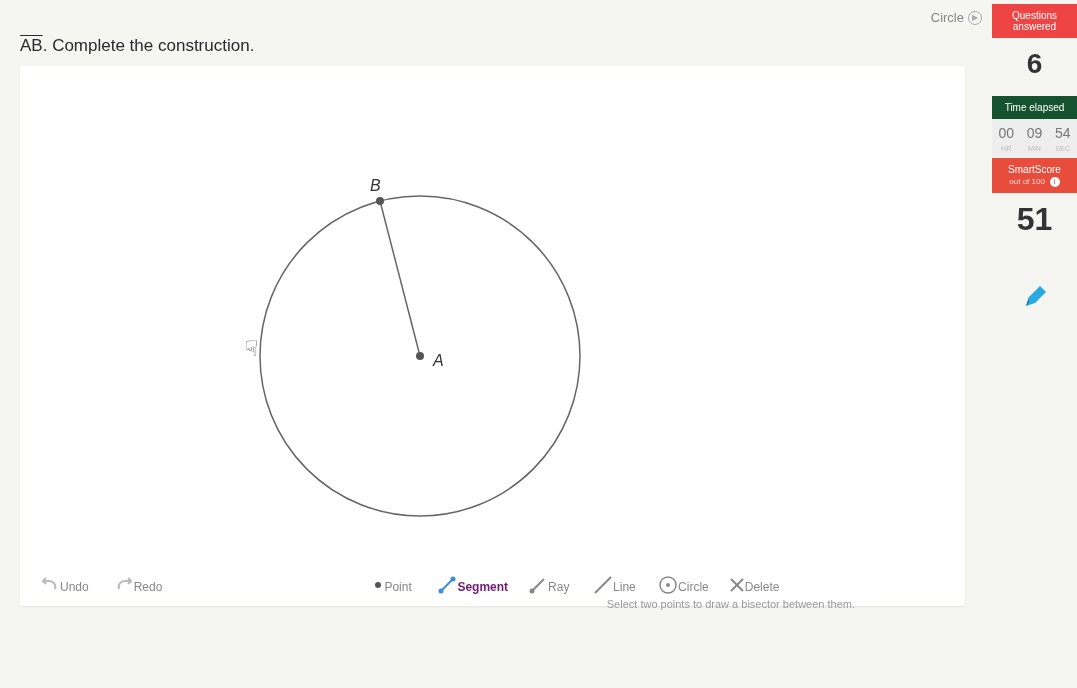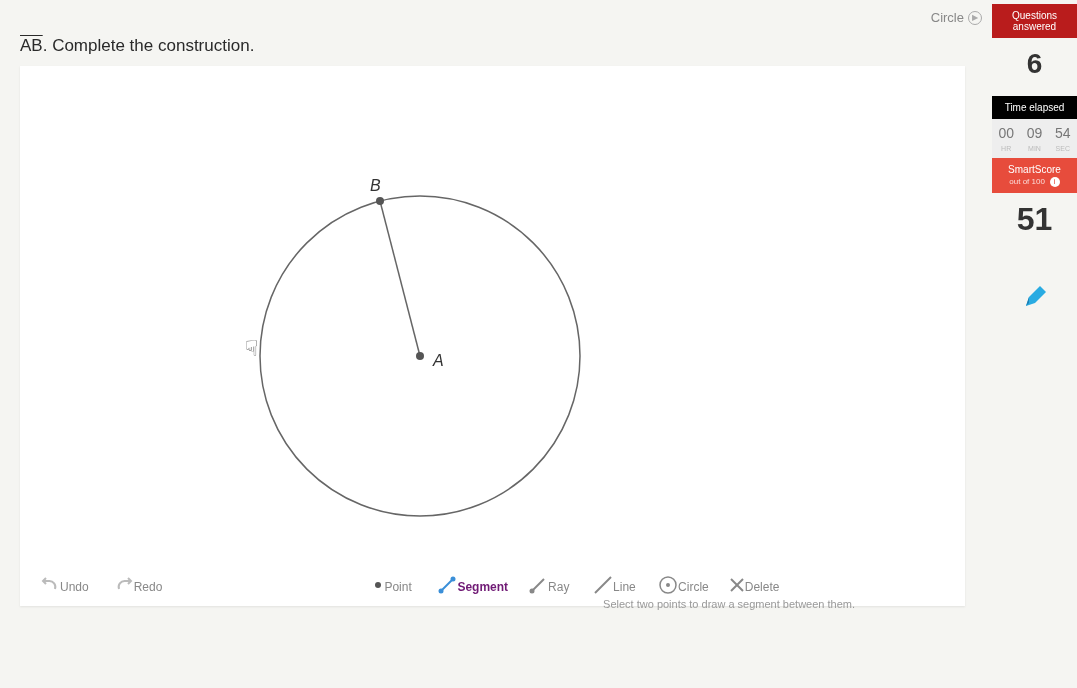--- a/index.html
+++ b/index.html
@@ -102,23 +102,23 @@
       flex-direction: column;
       align-items: center;
     }
     .side-header {
       width: 100%;
       text-align: center;
       padding: 6px 2px;
       font-size: 10px;
       color: #fff;
     }
-    .qa-header { background: #b91c1c; }
+    .qa-header { background: #ef4444; }
     .qa-value { font-size: 28px; font-weight: bold; color: #333; padding: 10px 0 16px; }
-    .time-header { background: #000000; }
+    .time-header { background: #14532d; }
     .time-units {
       display: flex; width: 100%;
     }
     .time-cell {
       flex: 1; text-align: center; padding: 6px 0 4px;
       background: #eee; font-size: 14px; color: #777;
     }
     .time-sub {
       display: flex; width: 100%;
     }
@@ -255,21 +255,21 @@
           <div class="tool-icon">
             <svg width="16" height="16">
                 <line x1="2" y1="2" x2="14" y2="14" stroke="#888" stroke-width="2"></line>
                 <line x1="14" y1="2" x2="2" y2="14" stroke="#888" stroke-width="2"></line>
               </svg>
           </div>
           <div class="tool-label">Delete</div>
         </div>
       </div>
     </div>
-    <div class="hint-text">Select two points to draw a segment between them.</div>
+    <div class="hint-text">Select two points to draw a bisector between them.</div>
   </div>
 </div>
 
 <div class="side-panel">
   <div class="side-header qa-header">Questions answered</div>
   <div class="qa-value">6</div>
 
   <div class="side-header time-header">Time elapsed</div>
   <div class="time-units">
     <div class="time-cell">00</div>

